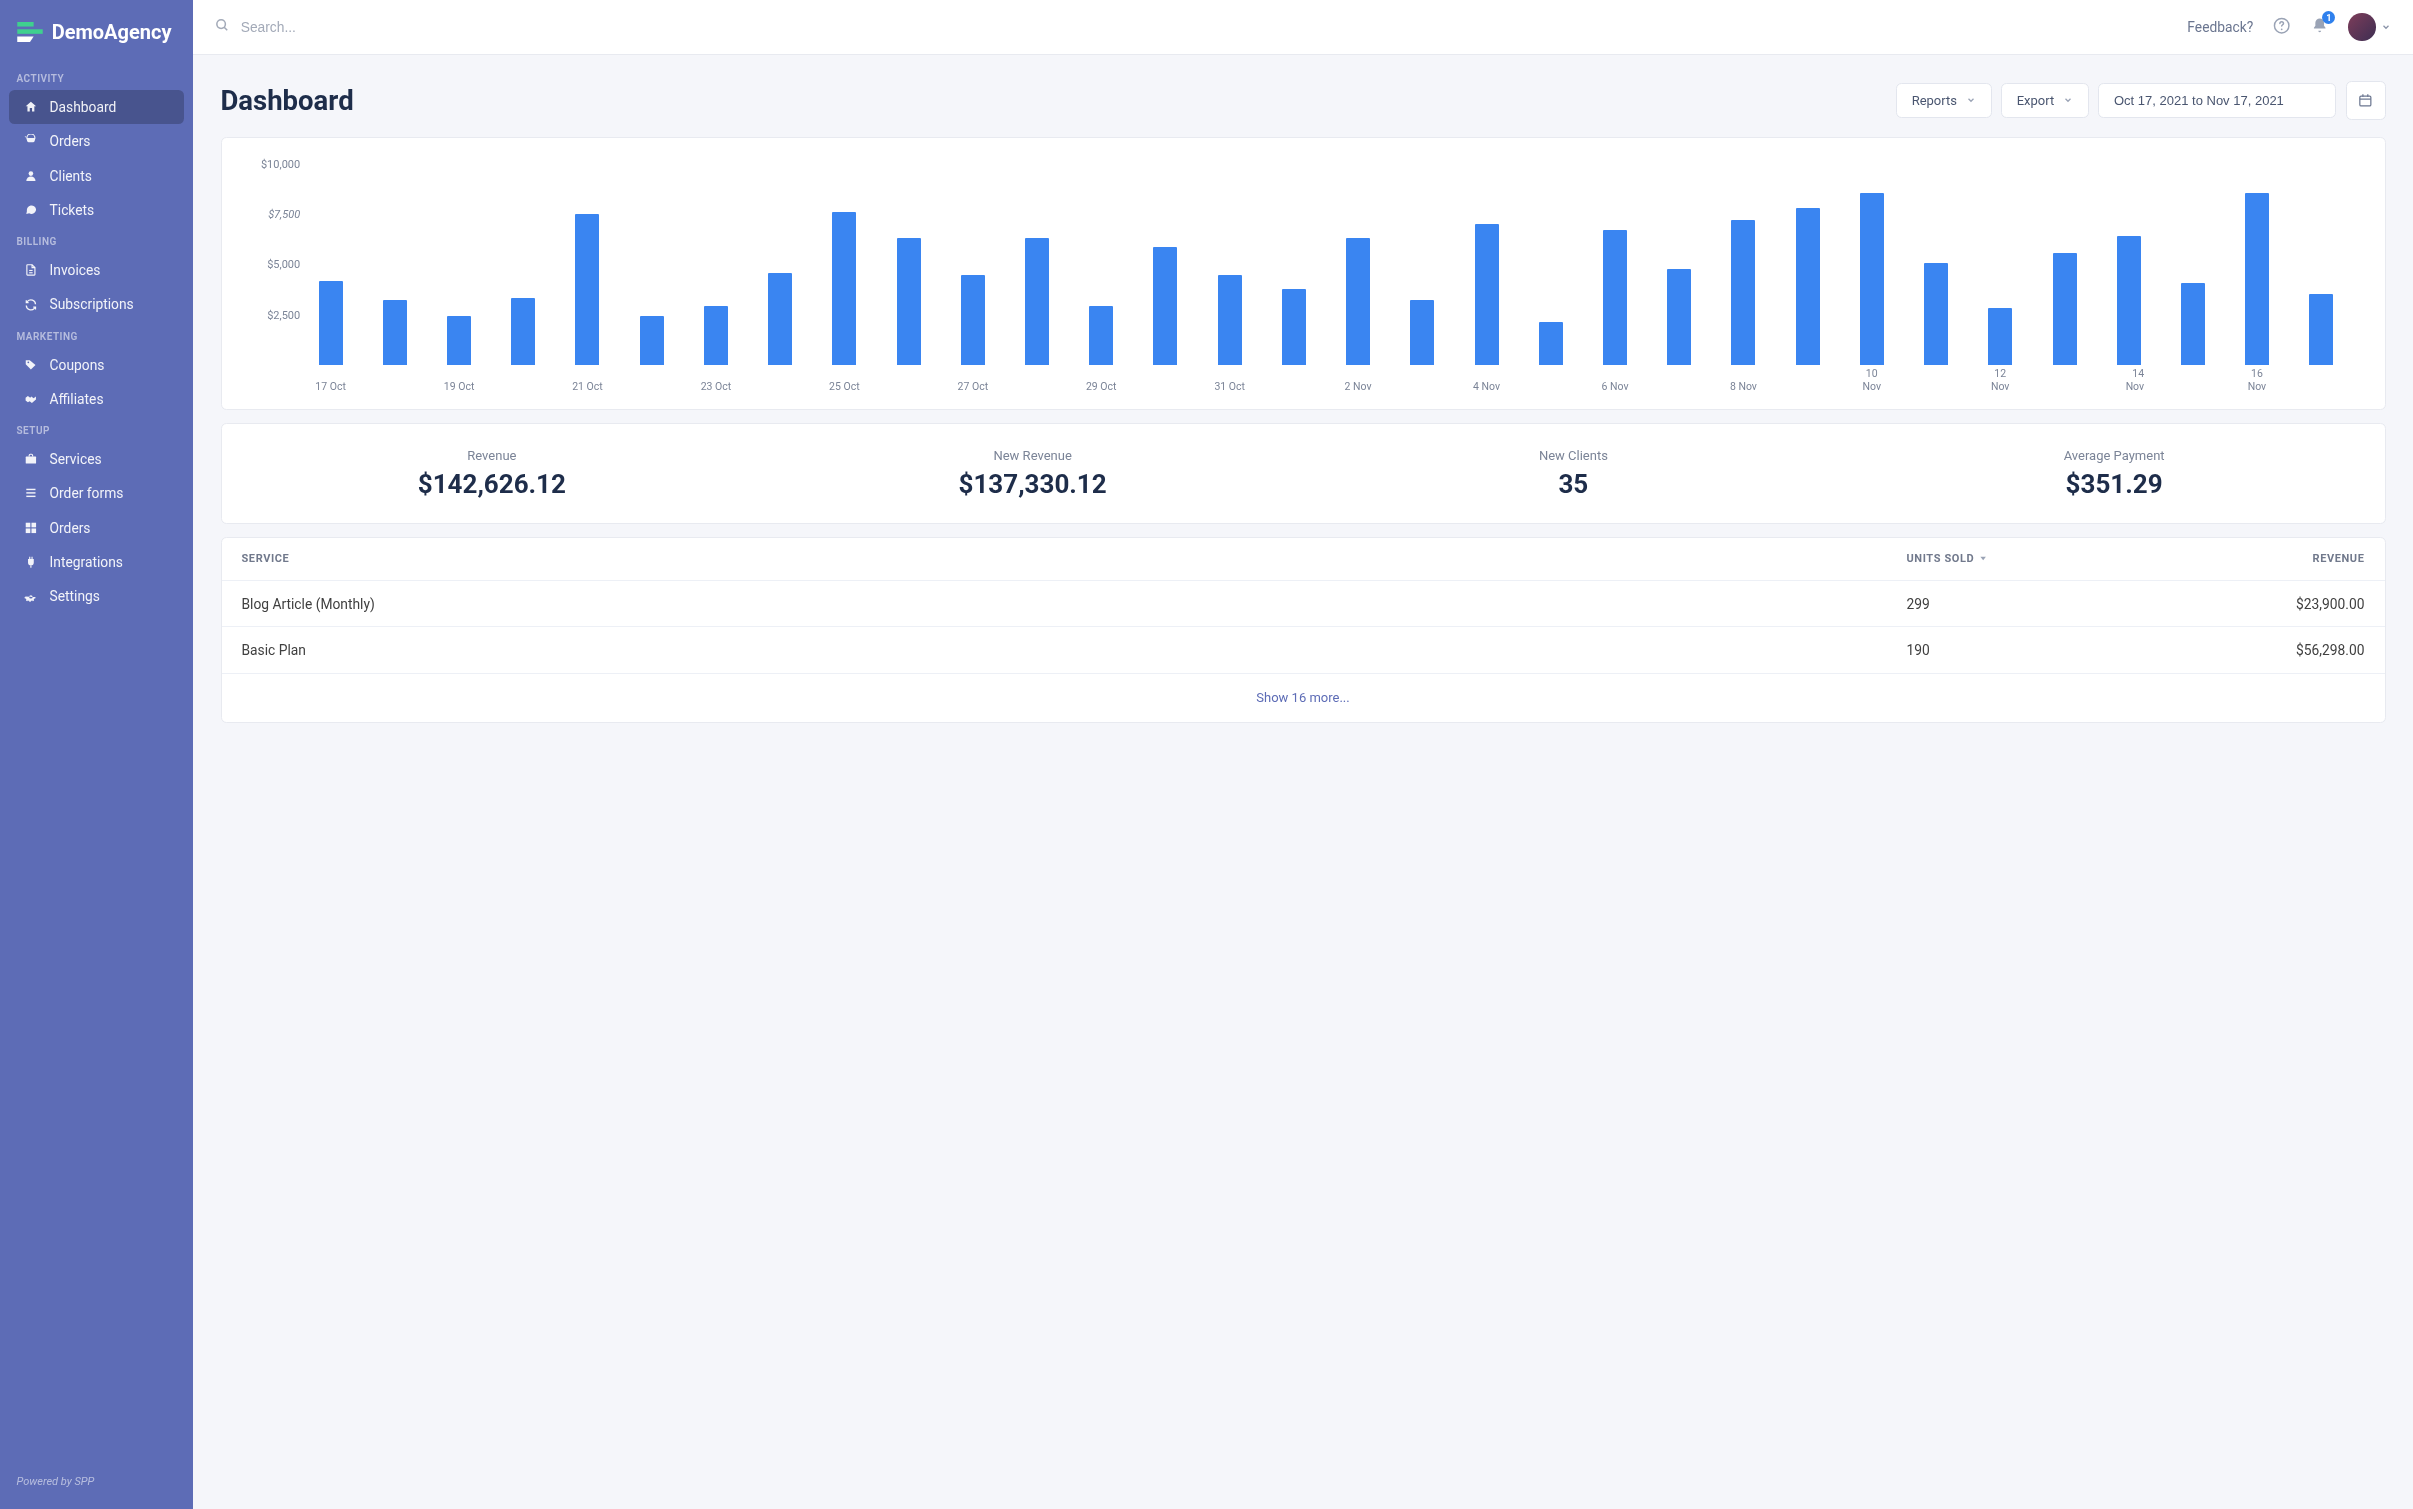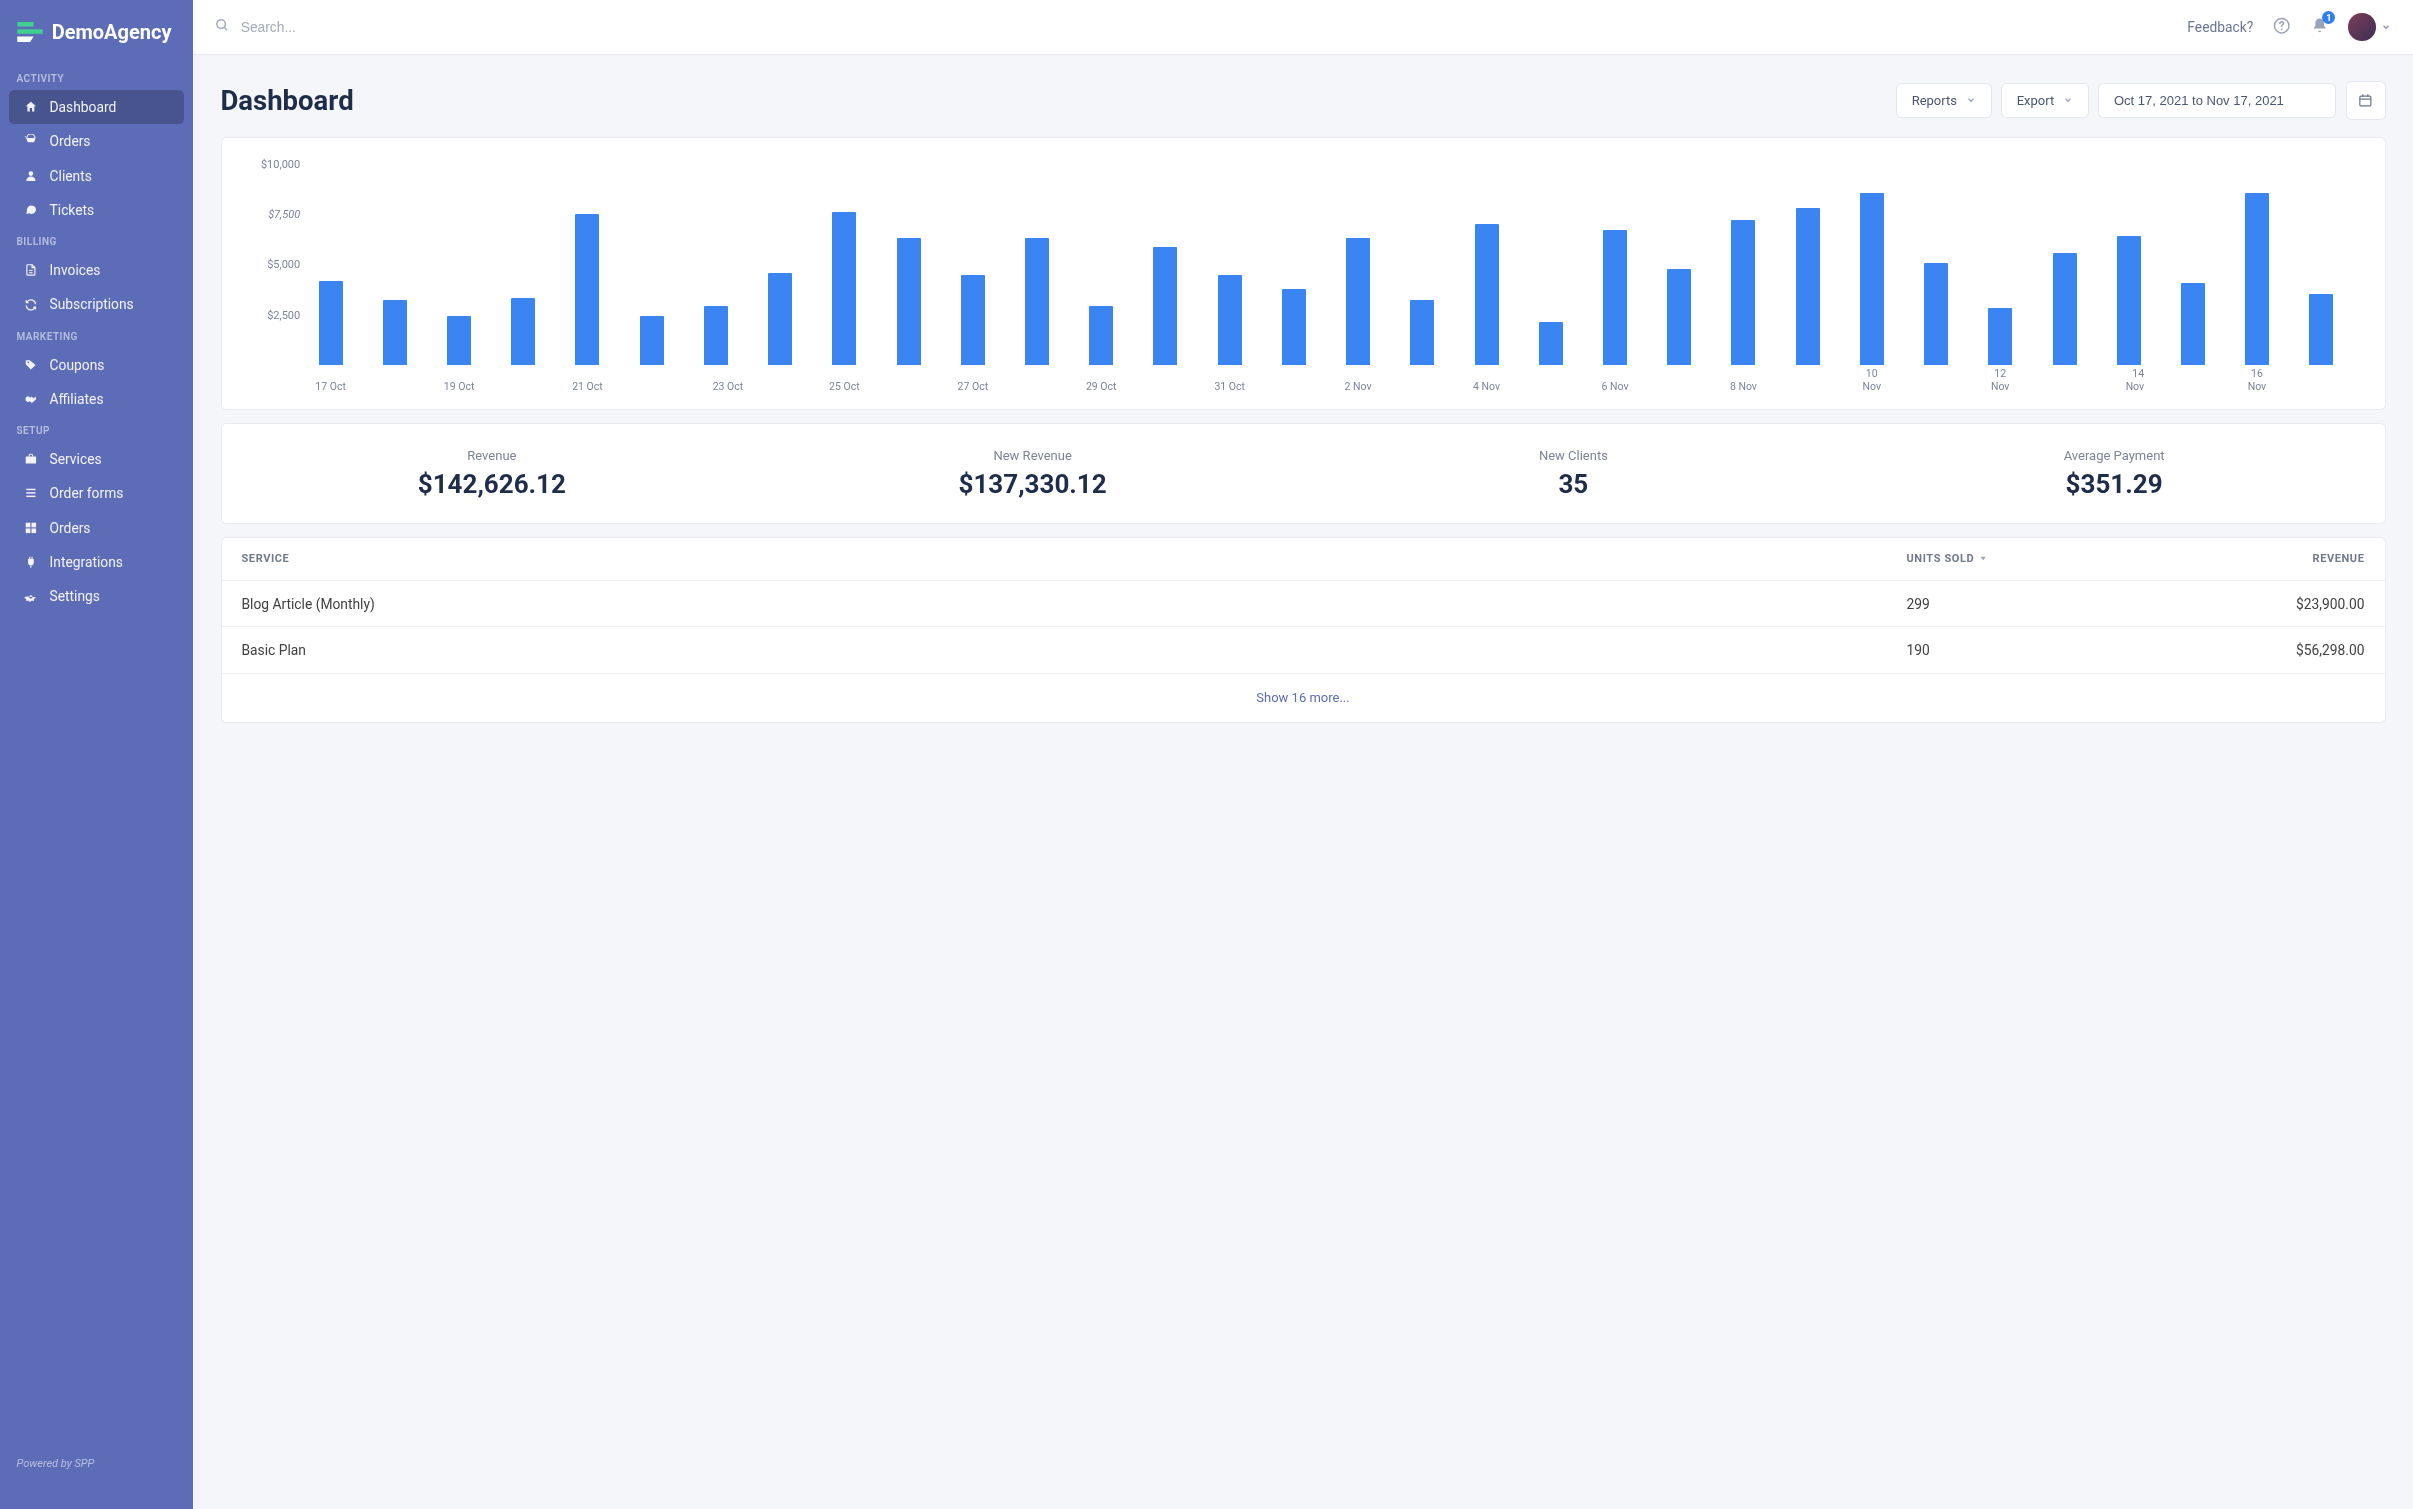--- a/index.html
+++ b/index.html
@@ -11,21 +11,21 @@
 }
 .app { display: flex; min-height: 100vh; }
 
 
 .sidebar {
   width: 193px;
   background: #5d6cb6;
   color: #fff;
   display: flex;
   flex-direction: column;
-  padding-bottom: 26px;
+  padding-bottom: 8px;
   flex-shrink: 0;
 }
 .brand {
   display: flex;
   align-items: center;
   gap: 9.2px;
   padding: 20px 16.5px 20px 16.5px;
   font-size: 20px;
   font-weight: 700;
 }
@@ -455,21 +455,21 @@
                 <div class="bar" title="16 Nov: 8800" style="height: 88%;"></div>
               </div>
               <div class="bar-col">
                 <div class="bar" title="17 Nov: 3600" style="height: 36%;"></div>
               </div>
             </div>
           <div id="x-axis"></div>
         <div class="x-label" style="left: calc(1.5625% + 54px); bottom: 0px;">17 Oct</div>
             <div class="x-label" style="left: calc(7.8125% + 50px); bottom: 0px;">19 Oct</div>
             <div class="x-label" style="left: calc(14.0625% + 46px); bottom: 0px;">21 Oct</div>
-            <div class="x-label" style="left: calc(20.3125% + 42px); bottom: 0px; margin-left: 12px;">23 Oct</div>
+            <div class="x-label" style="left: calc(20.3125% + 42px); bottom: 0px;">23 Oct</div>
             <div class="x-label" style="left: calc(26.5625% + 38px); bottom: 0px;">25 Oct</div>
             <div class="x-label" style="left: calc(32.8125% + 34px); bottom: 0px;">27 Oct</div>
             <div class="x-label" style="left: calc(39.0625% + 30px); bottom: 0px;">29 Oct</div>
             <div class="x-label" style="left: calc(45.3125% + 26px); bottom: 0px;">31 Oct</div>
             <div class="x-label" style="left: calc(51.5625% + 22px); bottom: 0px;">2 Nov</div>
             <div class="x-label" style="left: calc(57.8125% + 18px); bottom: 0px;">4 Nov</div>
             <div class="x-label" style="left: calc(64.0625% + 14px); bottom: 0px;">6 Nov</div>
             <div class="x-label" style="left: calc(70.3125% + 10px); bottom: 0px;">8 Nov</div>
             <div class="x-label" style="left: calc(76.5625% + 5.9px); bottom: 0px;">10 Nov</div>
             <div class="x-label" style="left: calc(82.8125% + 1.9px); bottom: 0px;">12 Nov</div>

